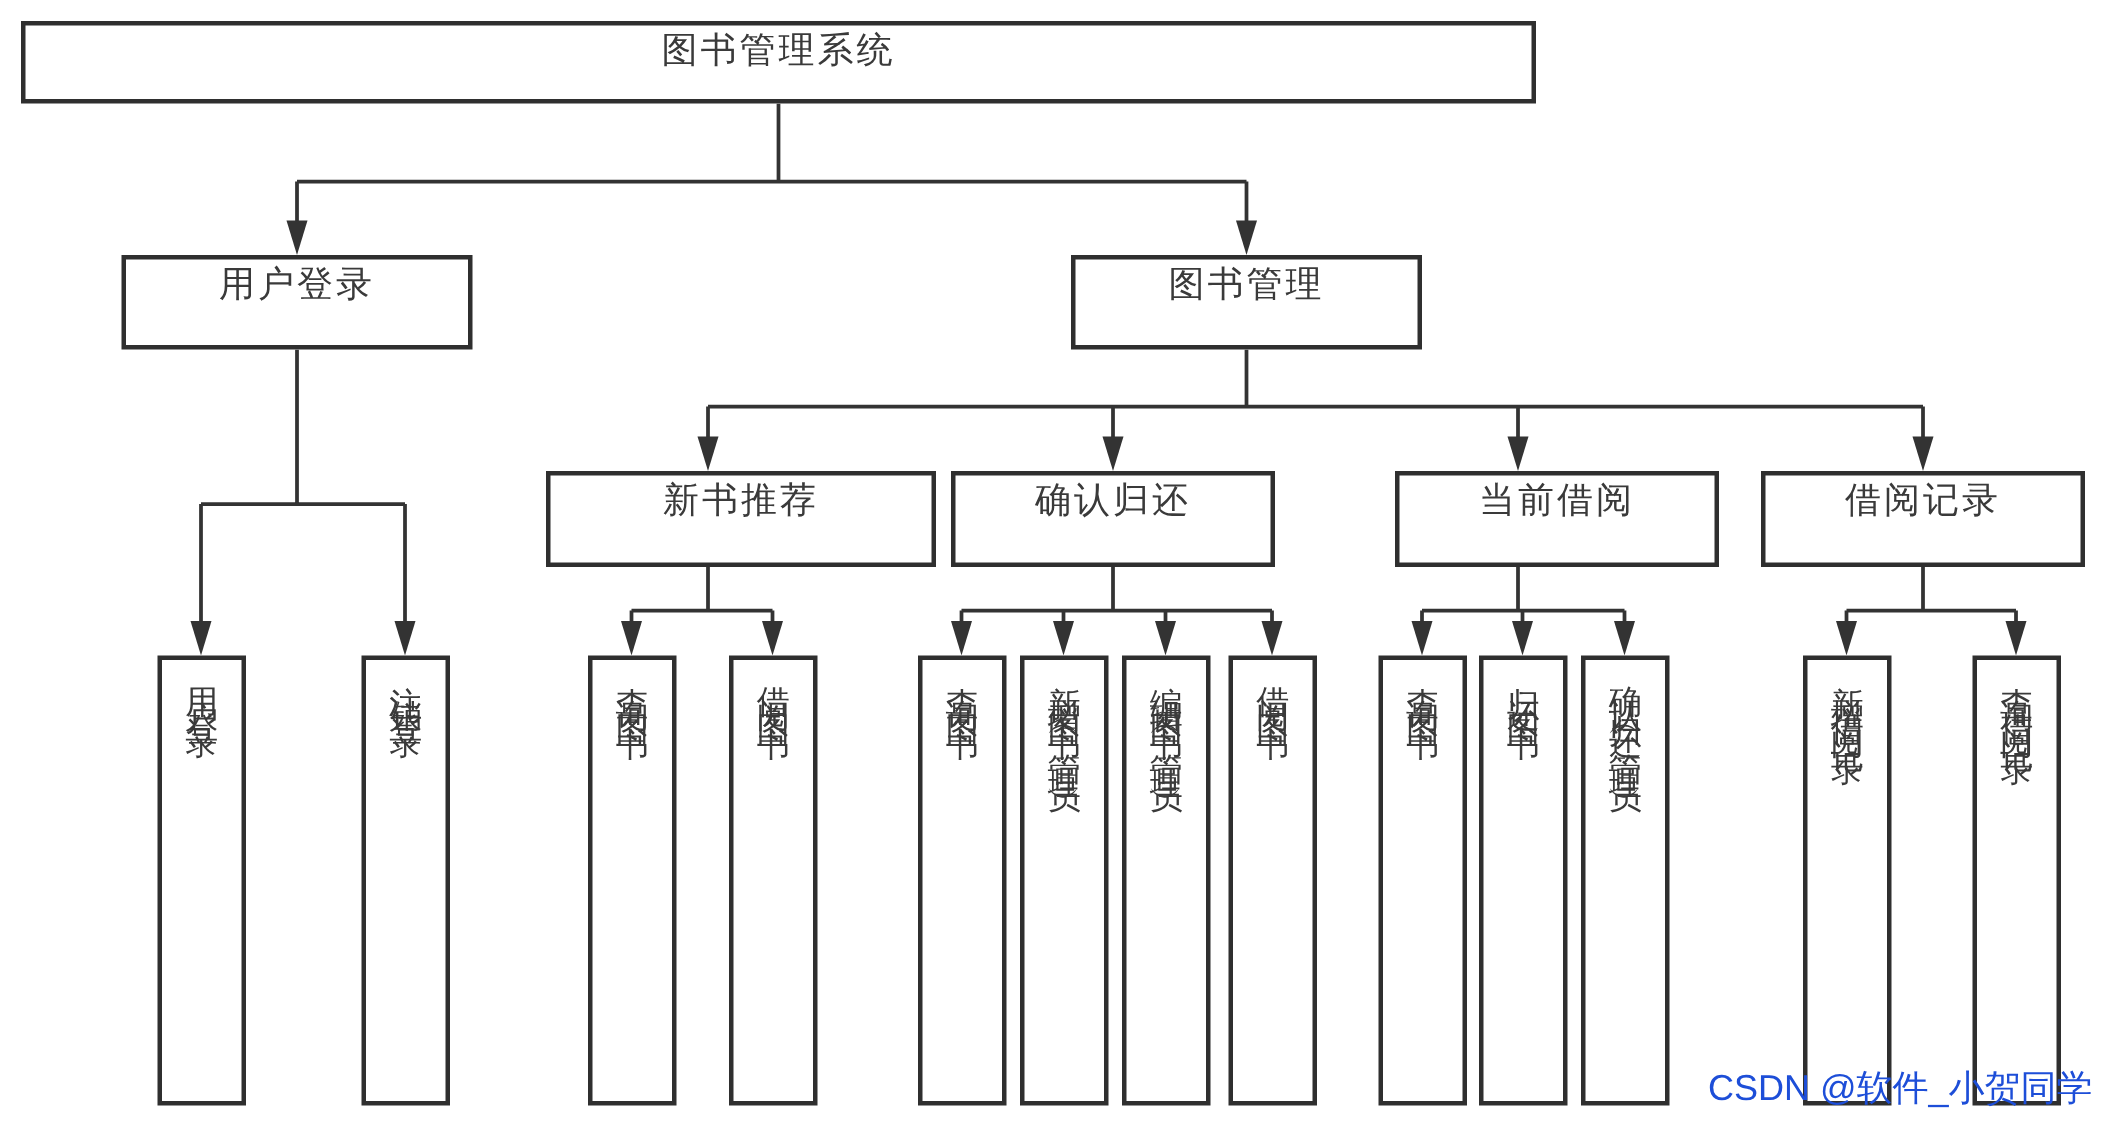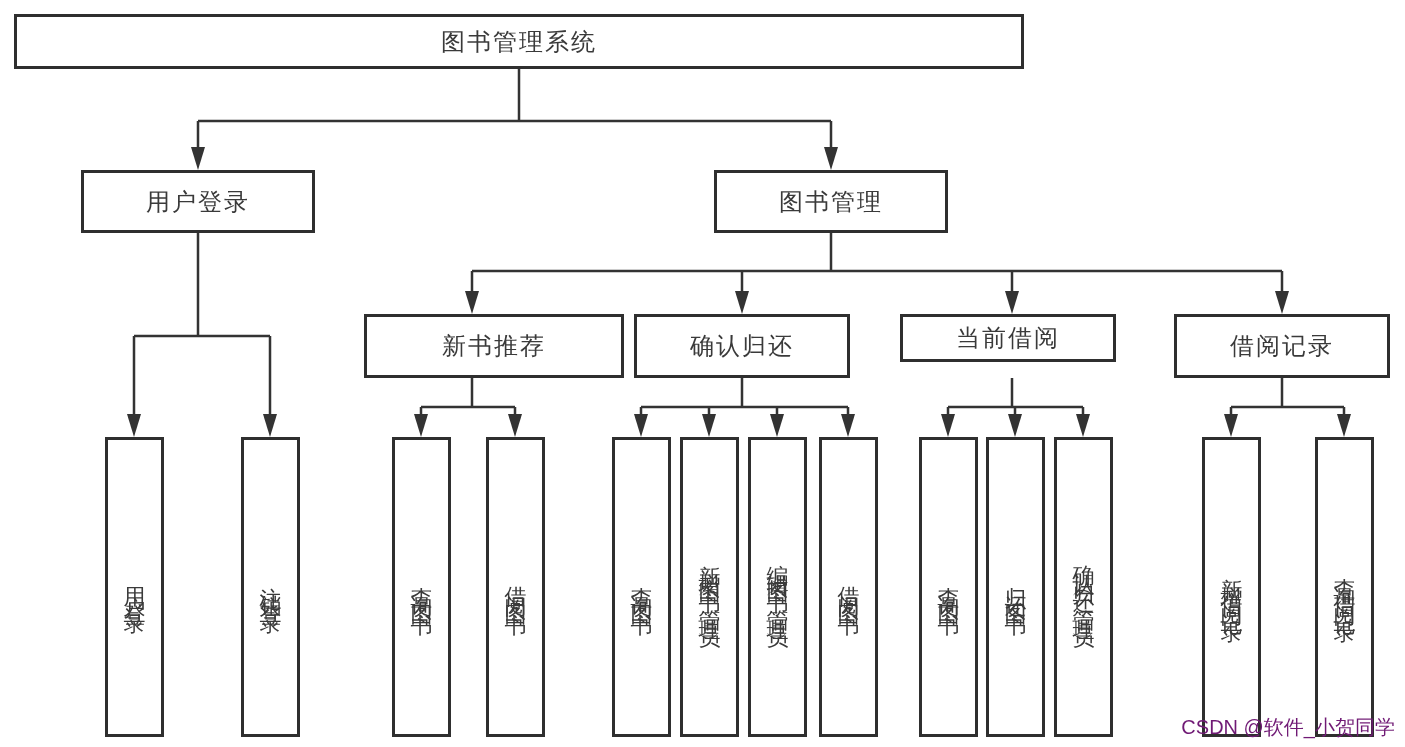--- a/index.html
+++ b/index.html
@@ -10,43 +10,42 @@
     font-family:"Liberation Sans","DejaVu Sans",sans-serif;
     overflow:hidden;
   }
   #wires{position:absolute;left:0;top:0;width:1405px;height:747px;}
   .box{
     position:absolute;
     box-sizing:border-box;
     border:3px solid #2f2f2f;
     background:#ffffff;
     display:flex;
-    align-items:center;
     justify-content:center;
   }
   .hlabel{
     color:#3a3a3a;
     font-size:24px;
     letter-spacing:2px;
     white-space:nowrap;
   }
   .vlabel{
     writing-mode:vertical-rl;
     text-orientation:mixed;
     color:#3a3a3a;
     font-size:22px;
     letter-spacing:9px;
     line-height:1;
   }
   .watermark{
     position:absolute;
     right:10px;
     bottom:6px;
-    color:#701a75;
-    font-size:20px;
+    color:#1d4ed8;
+    font-size:24px;
     white-space:nowrap;
     margin-top:28px;
   }
 </style>
 </head>
 <body>
 
 <div id="canvas">
 
   <svg id="wires" viewBox="0 0 1405 747" xmlns="http://www.w3.org/2000/svg">
@@ -99,21 +98,21 @@
   <div class="box" style="left:714px;top:170px;width:234px;height:63px">
     <span class="hlabel">图书管理</span>
   </div>
 
   <div class="box" style="left:364px;top:314px;width:260px;height:64px">
     <span class="hlabel">新书推荐</span>
   </div>
   <div class="box" style="left:634px;top:314px;width:216px;height:64px">
     <span class="hlabel">确认归还</span>
   </div>
-  <div class="box" style="left:900px;top:314px;width:216px;height:48px">
+  <div class="box" style="left:930px;top:314px;width:216px;height:64px">
     <span class="hlabel">当前借阅</span>
   </div>
   <div class="box" style="left:1174px;top:314px;width:216px;height:64px">
     <span class="hlabel">借阅记录</span>
   </div>
 
   <div class="box" style="left:105px;top:437px;width:59px;height:300px">
     <span class="vlabel">用户登录</span>
   </div>
   <div class="box" style="left:241px;top:437px;width:59px;height:300px">

